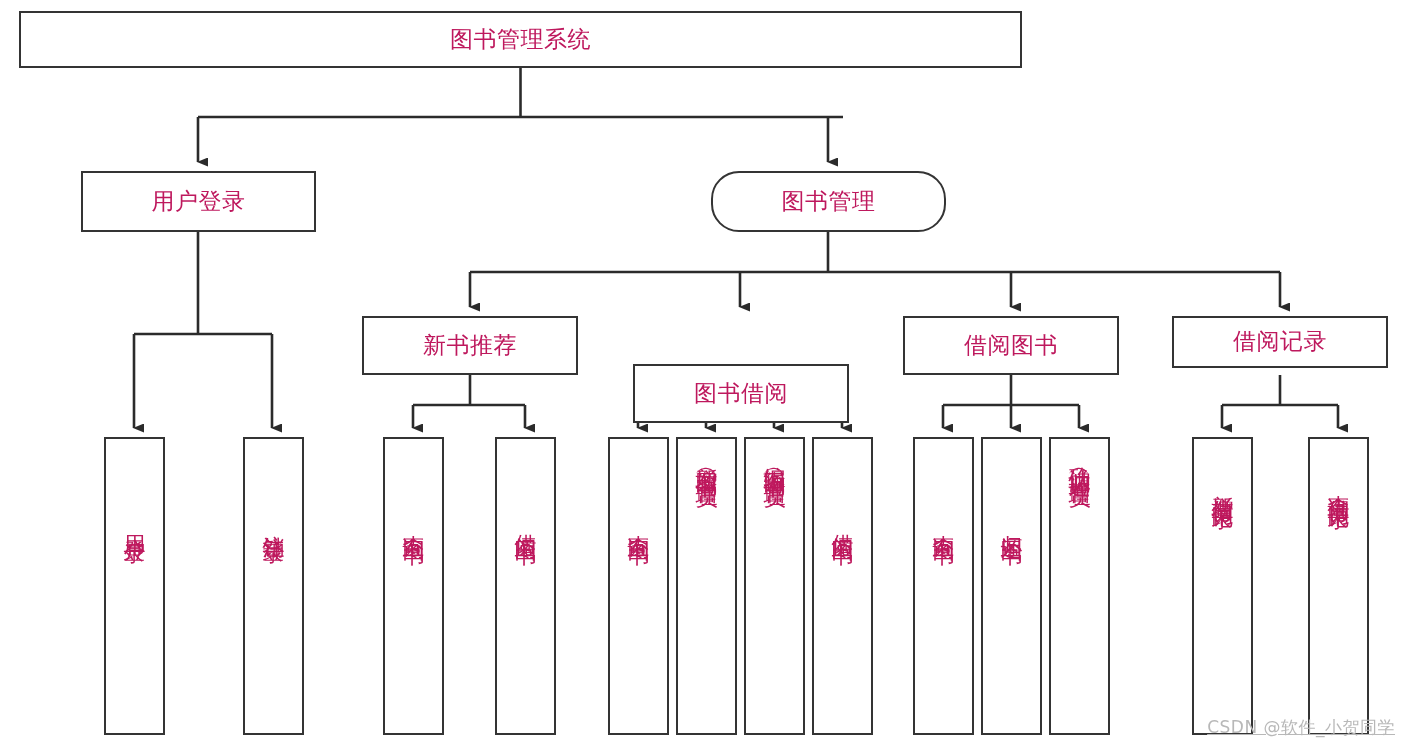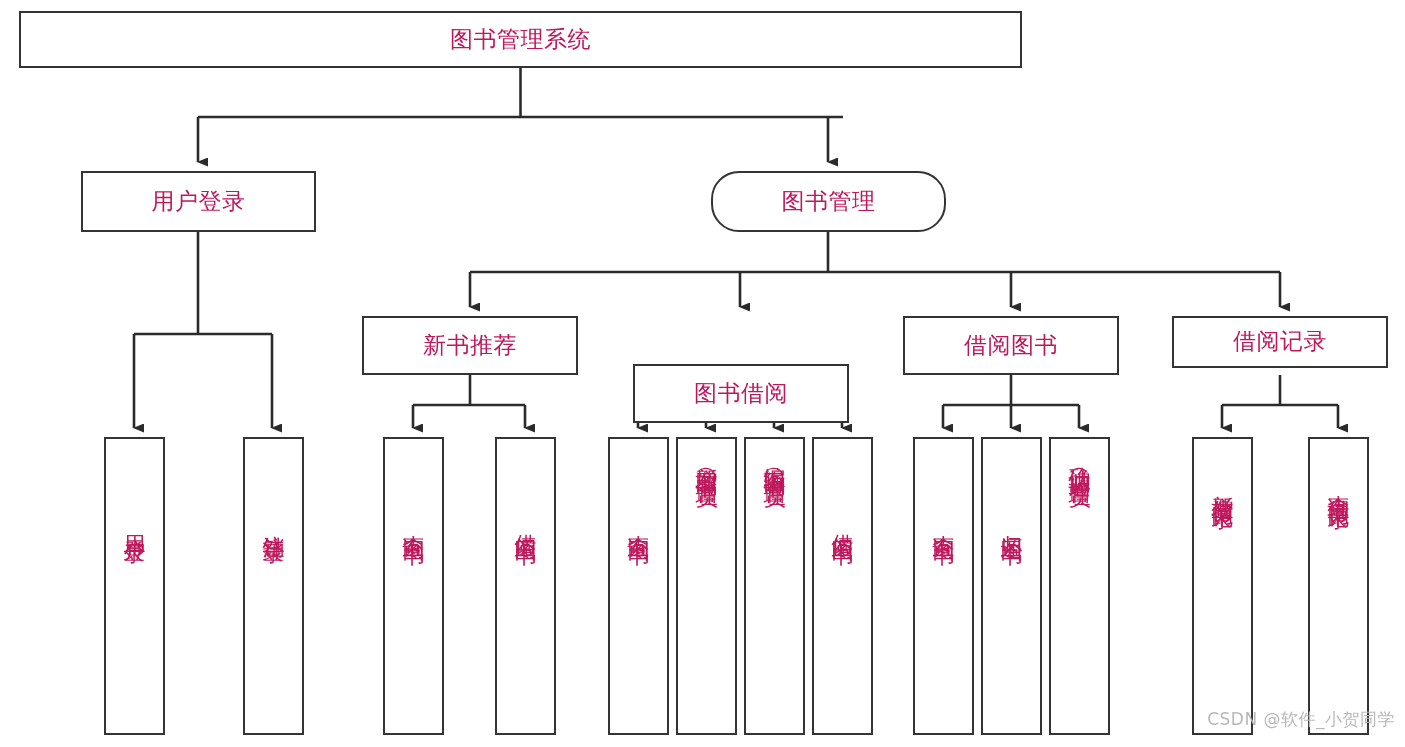--- a/index.html
+++ b/index.html
@@ -63,26 +63,27 @@
     line-height: 1;
     margin-top: 0;
   }
   .node.v.short .label { margin-top: 78px; }
   .node.v.mid   .label { margin-top: 38px; }
   .node.v.tall  .label { margin-top: 10px; }
 
   .watermark {
     position: absolute;
     right: 10px;
-    bottom: 16px;
+    bottom: 8px;
     font-size: 17px;
     color: #b8b8b8;
     letter-spacing: 0.5px;
     white-space: nowrap;
     font-family: "DejaVu Sans", "Liberation Sans", sans-serif;
+    text-decoration: underline;
   }
 </style>
 </head>
 <body>
 
 <div id="canvas">
 
   <svg class="wires" viewBox="0 0 1405 747">
     <defs>
       <marker id="arrow" markerWidth="9" markerHeight="11" refX="4.5" refY="10" orient="auto" markerUnits="userSpaceOnUse">

